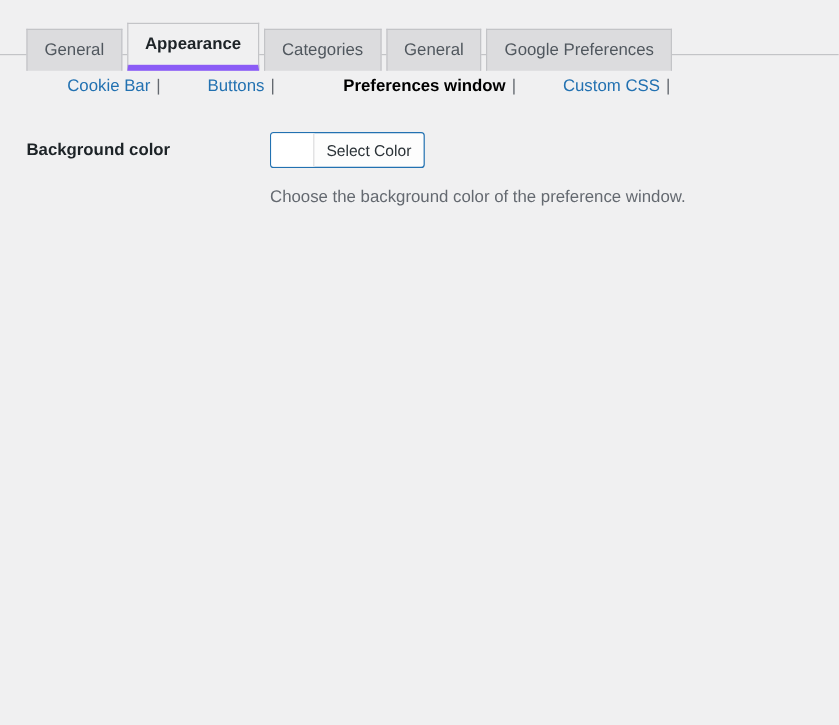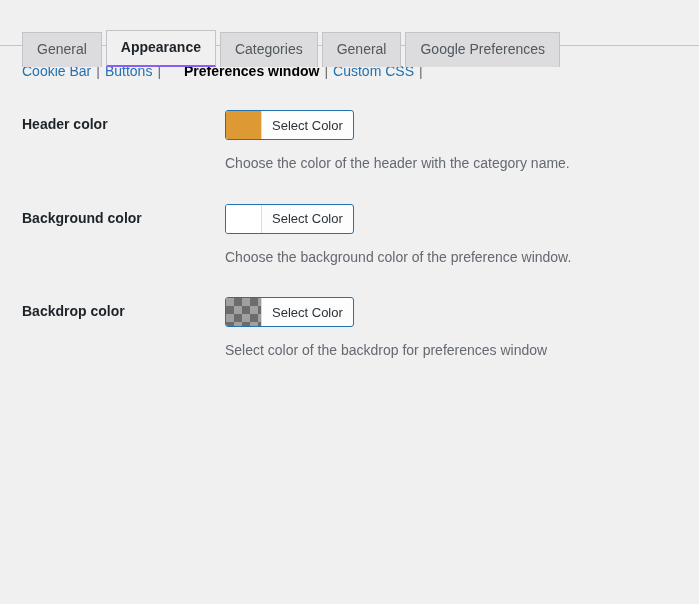--- a/index.html
+++ b/index.html
@@ -23,53 +23,54 @@
     margin: 0;
     height: 46px;
     box-sizing: border-box;
     border-bottom: 1px solid #c3c4c7;
     padding-top: 18px;
     white-space: nowrap;
   }
   .nav-tab {
     display: inline-block;
     position: relative;
-    top: 12px;
+    top: 1px;
     margin: 0 4px -1px 0;
     padding: 6px 14px 7px;
     font-size: 14px;
     line-height: 1.5;
     font-weight: 400;
     background: #dcdcde;
     color: #50575e;
     border: 1px solid #c3c4c7;
     border-bottom: none;
     text-decoration: none;
     box-sizing: border-box;
     vertical-align: bottom;
   }
   .nav-tab.active {
     background: #f0f0f1;
-    border-bottom: 2px solid #8b5cf6;
+    border-bottom: 5px solid #8b5cf6;
     color: #1d2327;
     font-weight: 700;
   }
 
   
   .subsubsub {
     margin: 11px 0 0 22px;
     padding: 0;
     font-size: 14px;
     color: #646970;
     line-height: 2;
     white-space: nowrap;
   }
   .subsubsub a {
     color: #2271b1;
     text-decoration: none;
+    margin-left: 34px;
   }
   .subsubsub a.current {
     color: #000;
     font-weight: 600;
     padding-left: 18px;
   }
   .subsubsub .sep {
     color: #646970;
     padding: 0 5px;
   }
@@ -167,48 +168,28 @@
 <div class="nav-tab-wrapper">
   <a class="nav-tab" href="#">General</a><a class="nav-tab active" href="#">Appearance</a><a class="nav-tab" href="#">Categories</a><a class="nav-tab" href="#">General</a><a class="nav-tab" href="#">Google Preferences</a>
 </div>
 
 <div class="subsubsub">
   <a href="#">Cookie Bar</a><span class="sep">|</span><a href="#">Buttons</a><span class="sep">|</span><a href="#" class="current">Preferences window</a><span class="sep">|</span><a href="#">Custom CSS</a><span class="sep">|</span>
 </div>
 
 <table class="form-table">
   <tbody>
-    <tr>
-      <th scope="row">Header color</th>
-      <td>
-        <button type="button" class="wp-color-result">
-          <span class="swatch" style="background-color: rgb(221, 153, 51);"></span>
-          <span class="label">Select Color</span>
-        </button>
-        <span class="description">Choose the color of the header with the category name.</span>
-      </td>
-    </tr>
 
 
     <tr>
       <th scope="row">Background color</th>
       <td>
         <button type="button" class="wp-color-result">
           <span class="swatch" style="background-color: rgb(255, 255, 255);"></span>
           <span class="label">Select Color</span>
         </button>
         <span class="description">Choose the background color of the preference window.</span>
       </td>
     </tr>
 
-    <tr>
-      <th scope="row">Backdrop color</th>
-      <td>
-        <button type="button" class="wp-color-result">
-          <span class="swatch alpha"></span>
-          <span class="label">Select Color</span>
-        </button>
-        <span class="description">Select color of the backdrop for preferences window</span>
-      </td>
-    </tr>
 
   </tbody>
 </table>
 
 </body></html>

